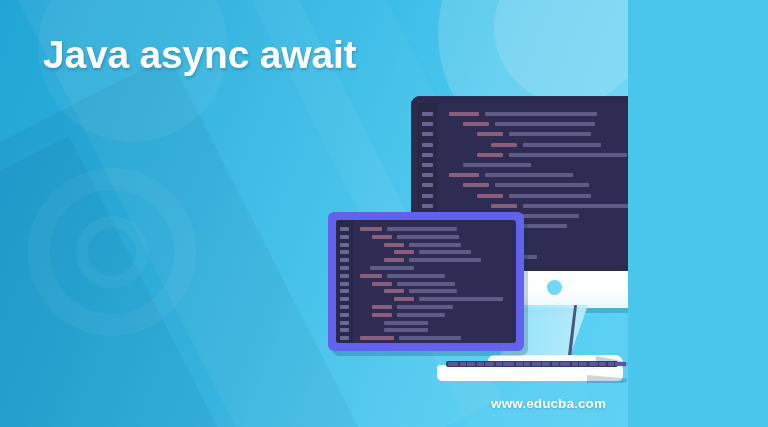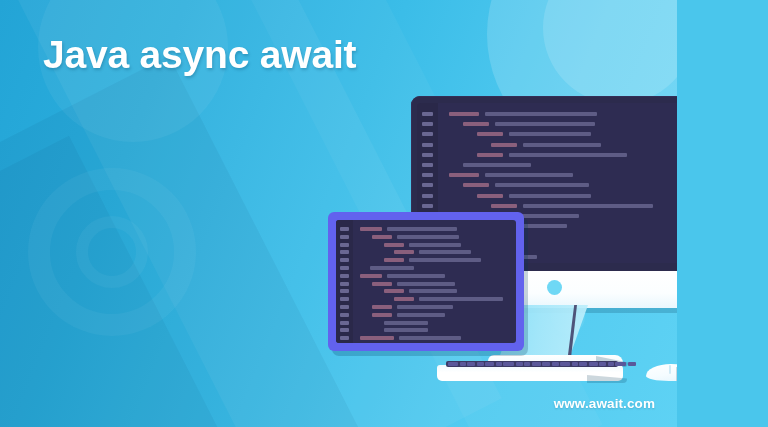--- a/index.html
+++ b/index.html
@@ -2,21 +2,21 @@
 <html><head>
 <meta charset="utf-8">
 <style>
   html,body{margin:0;padding:0;}
   body{
     width:768px;height:427px;overflow:hidden;
     font-family:"Liberation Sans","DejaVu Sans",sans-serif;
     background:#4ac6ec;
   }
   .banner{
-    position:relative;width:677px;height:427px;overflow:hidden;
+    position:relative;width:628px;height:427px;overflow:hidden;
     background:linear-gradient(112deg,#23a4d6 0%,#2aaedd 22%,#3bbde8 48%,#51caf0 72%,#5ed2f4 100%);
   }
 
   
   .bg-layer{position:absolute;inset:0;overflow:hidden;}
   .deco{position:absolute;}
 
   .corner-circle{
     top:-96px;right:-70px;width:260px;height:260px;border-radius:50%;
     background:rgba(255,255,255,0.16);
@@ -382,15 +382,15 @@
     <div class="kb-shadow"></div>
   </div>
 
   <div class="mouse">
     <div class="mouse-body"></div>
     <div class="mouse-sh"></div>
     <div class="mouse-split"></div>
   </div>
 
 
-  <div class="url">www.await.com</div>
+  <div class="url">www.educba.com</div>
 
 </div>
 
 </body></html>

